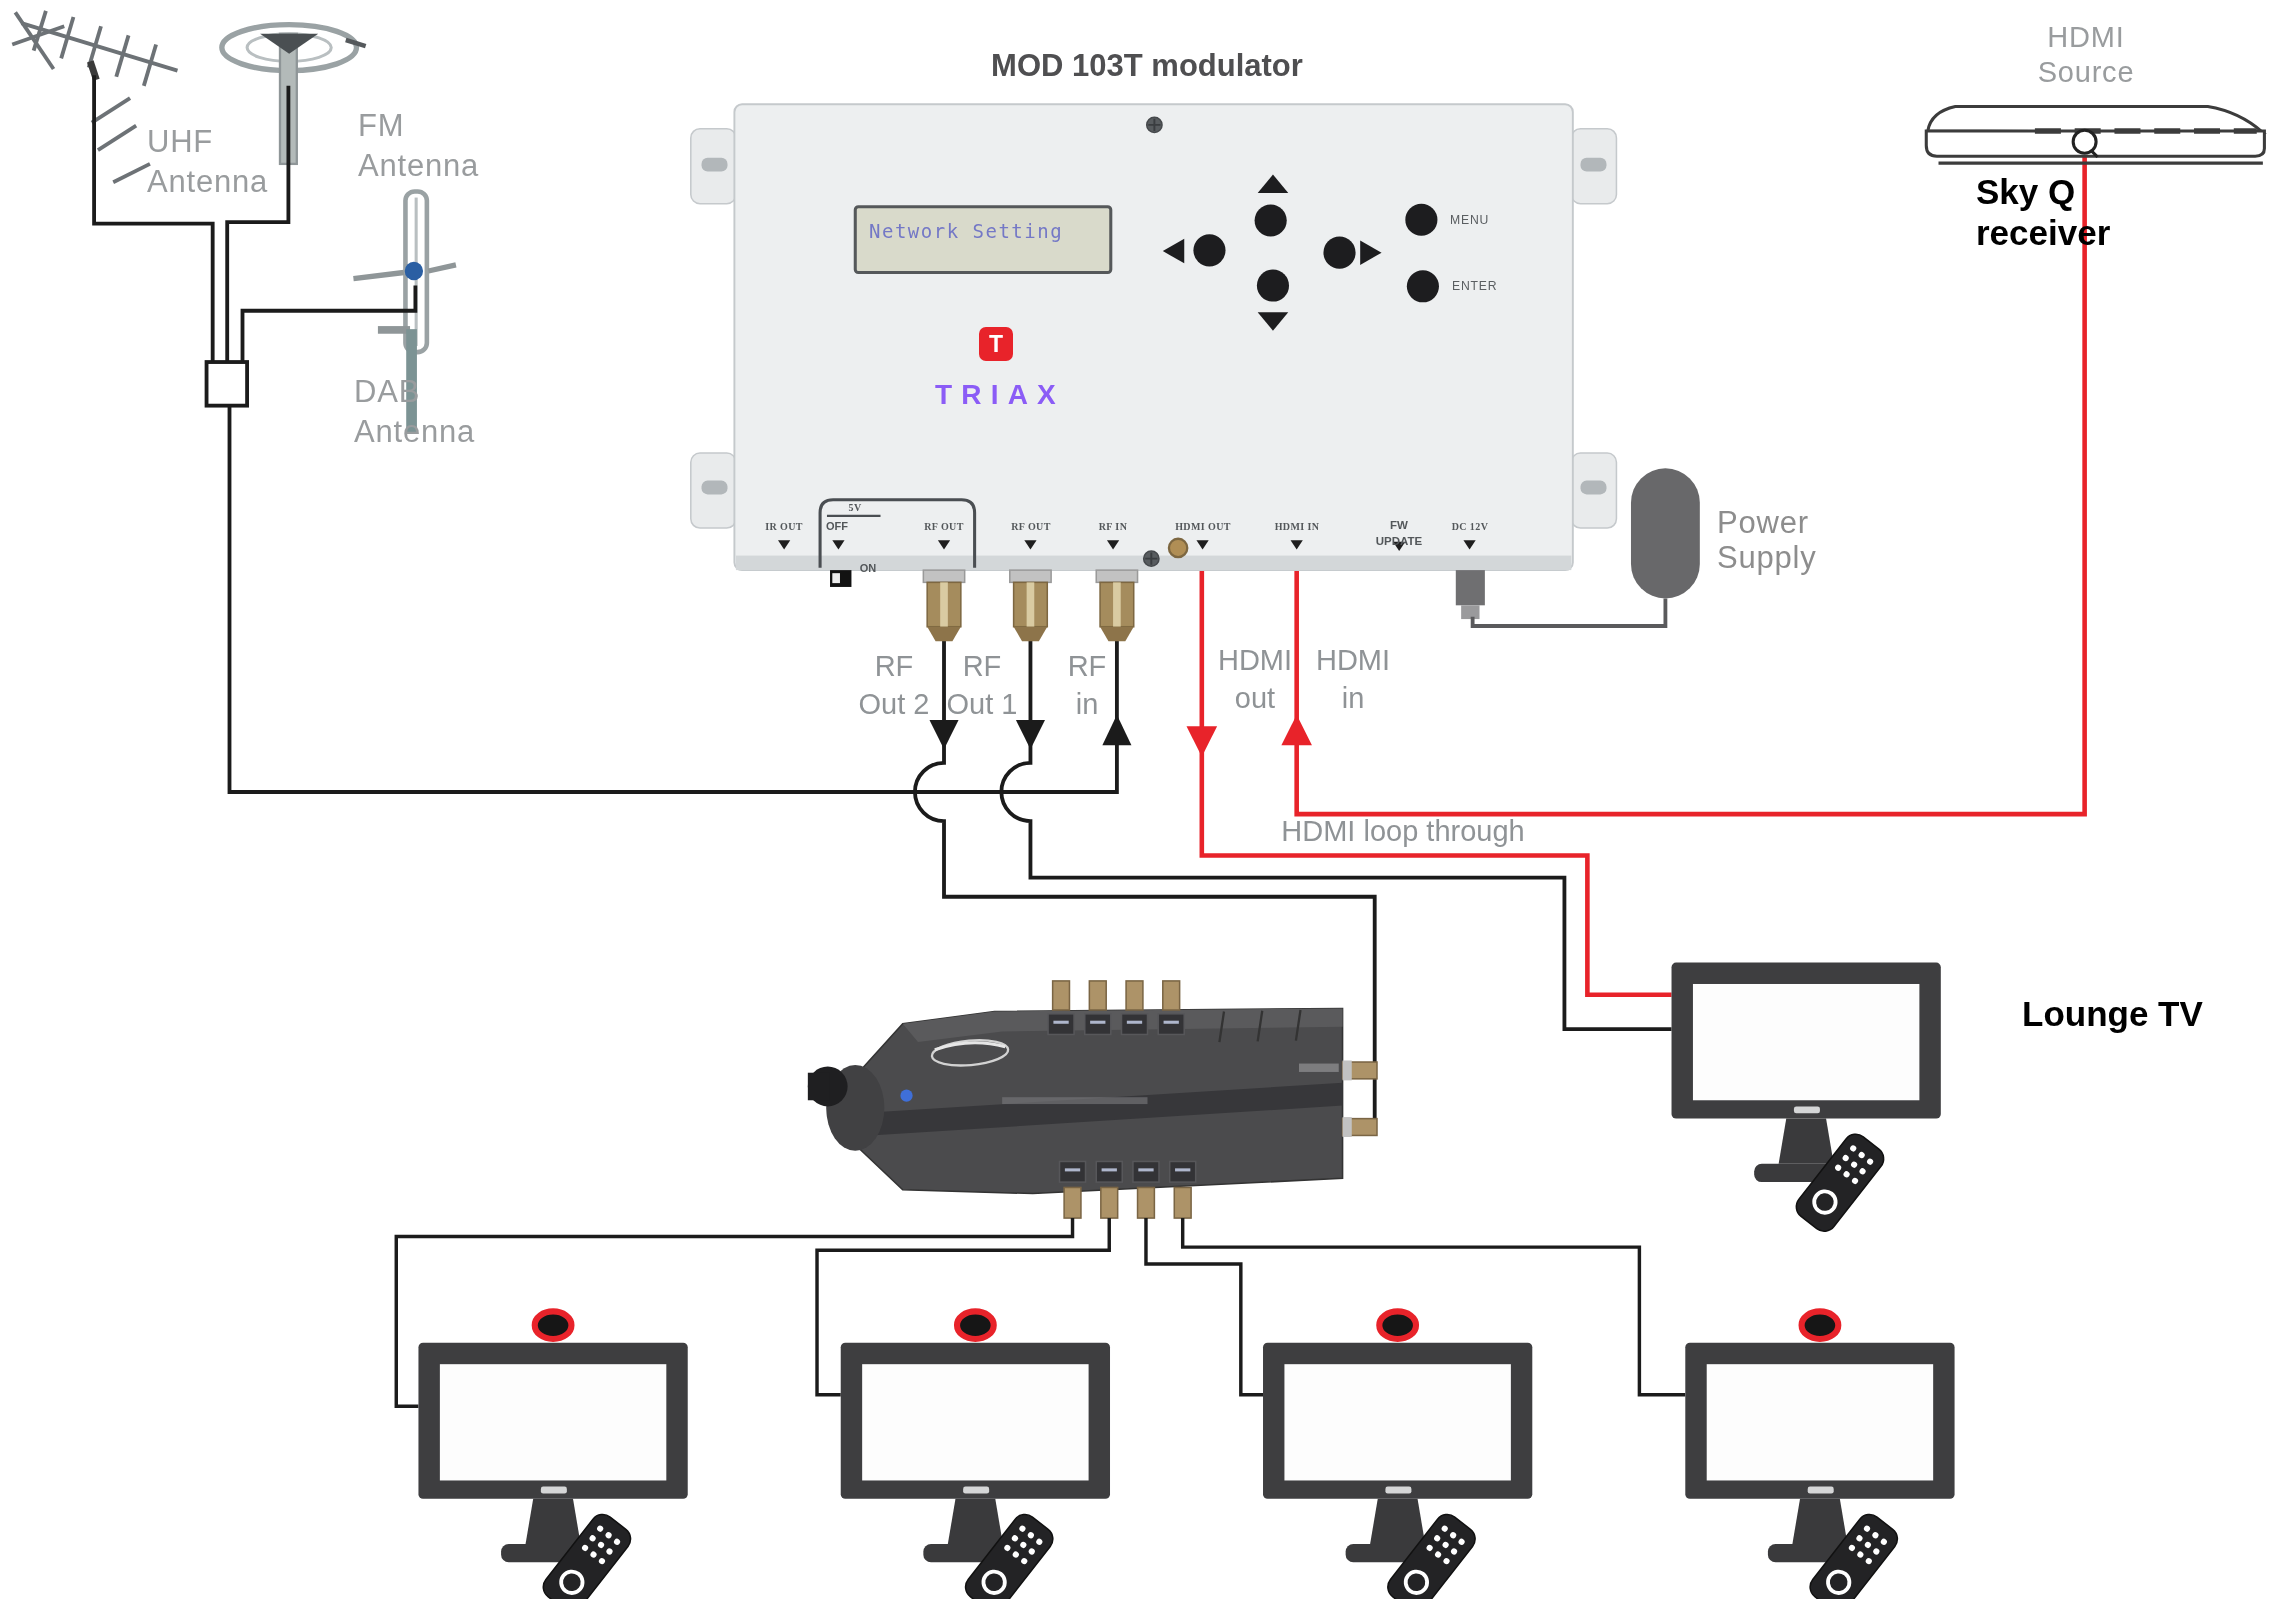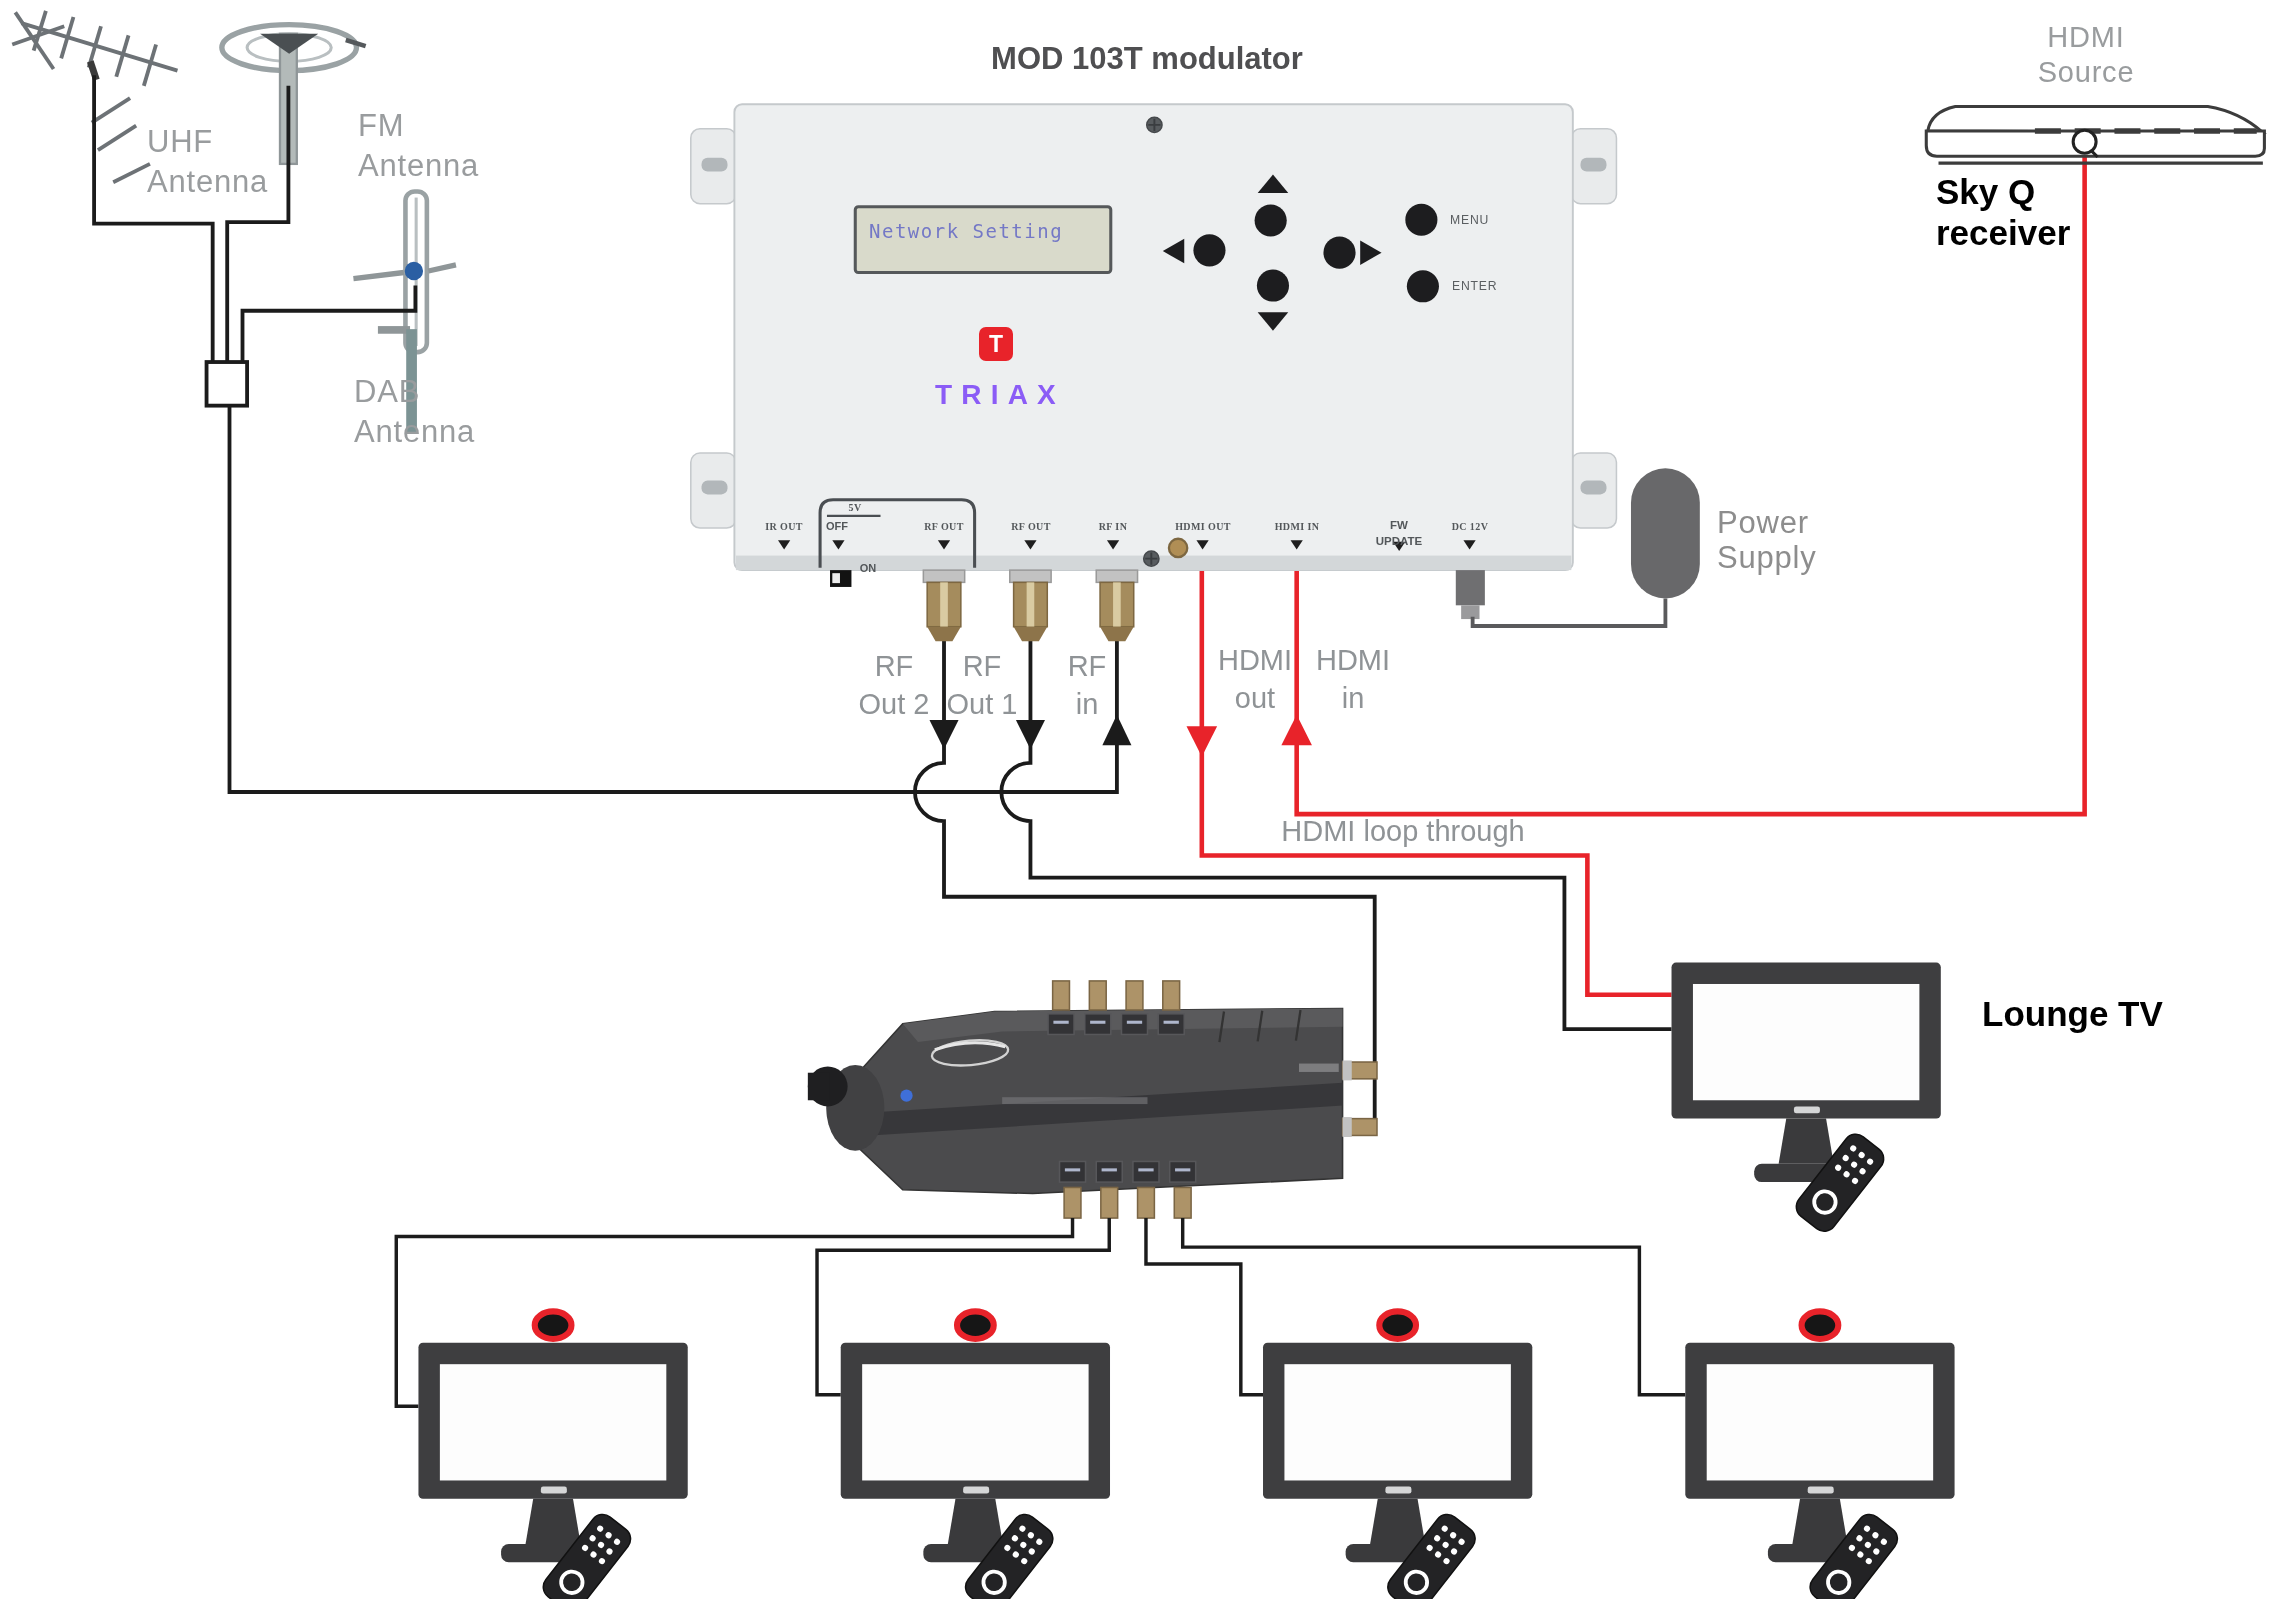--- a/index.html
+++ b/index.html
@@ -5,26 +5,26 @@
   html,body{margin:0;padding:0;background:#ffffff;}
   #stage{
     position:relative;width:2295px;height:1600px;overflow:hidden;background:#ffffff;
     font-family:"Liberation Sans", sans-serif;
   }
   #art{position:absolute;left:0;top:0;}
   .lbl{position:absolute;white-space:pre-line;}
   .c{transform:translate(-50%,-50%);text-align:center;}
   .gray-big{font-size:31px;line-height:40px;color:#999c9e;letter-spacing:0.8px;}
   .sig{font-size:29px;line-height:38px;color:#8f9396;transform:translate(-50%,0);text-align:center;}
-  .bold-big{font-size:35px;line-height:41px;color:#000;font-weight:bold;}
+  .bold-big{font-size:35px;line-height:41px;color:#000;font-weight:bold;margin-left:40px;}
   .port{font-size:10px;font-weight:700;color:#53575a;letter-spacing:0.4px;transform:translate(-50%,-50%);text-align:right;white-space:nowrap;font-family:Liberation Serif, serif;}
   .port2{font-size:11.5px;font-weight:700;color:#53575a;line-height:16px;transform:translate(-50%,-50%);text-align:center;}
   .tiny{font-size:11px;font-weight:700;color:#53575a;transform:translate(-50%,-50%);}
   .keylbl{font-size:12.2px;font-weight:400;color:#5a5e61;letter-spacing:0.8px;}
-  .title{font-size:31px;font-weight:600;color:#4f4f51;transform:translate(-50%,-50%);white-space:nowrap;}
+  .title{font-size:31px;font-weight:600;color:#4f4f51;transform:translate(-50%,-50%);white-space:nowrap;margin-top:7px;}
   .lcdtxt{font-family:"DejaVu Sans Mono", monospace;font-size:19px;color:#7478c6;letter-spacing:1.5px;}
   .brandT{position:absolute;width:34px;height:34px;background:#e8232a;border-radius:6.9px;color:#fff;
     font-weight:bold;font-size:23px;line-height:34px;text-align:center;}
   .brandname{font-size:28px;font-weight:600;color:#8b5cf6;letter-spacing:9.2px;transform:translate(-50%,-50%);white-space:nowrap;}
   .loop{font-size:29px;color:#8f9396;transform:translate(-50%,-50%);white-space:nowrap;}
 </style>
 </head>
 <body>
 
 <div id="stage">

